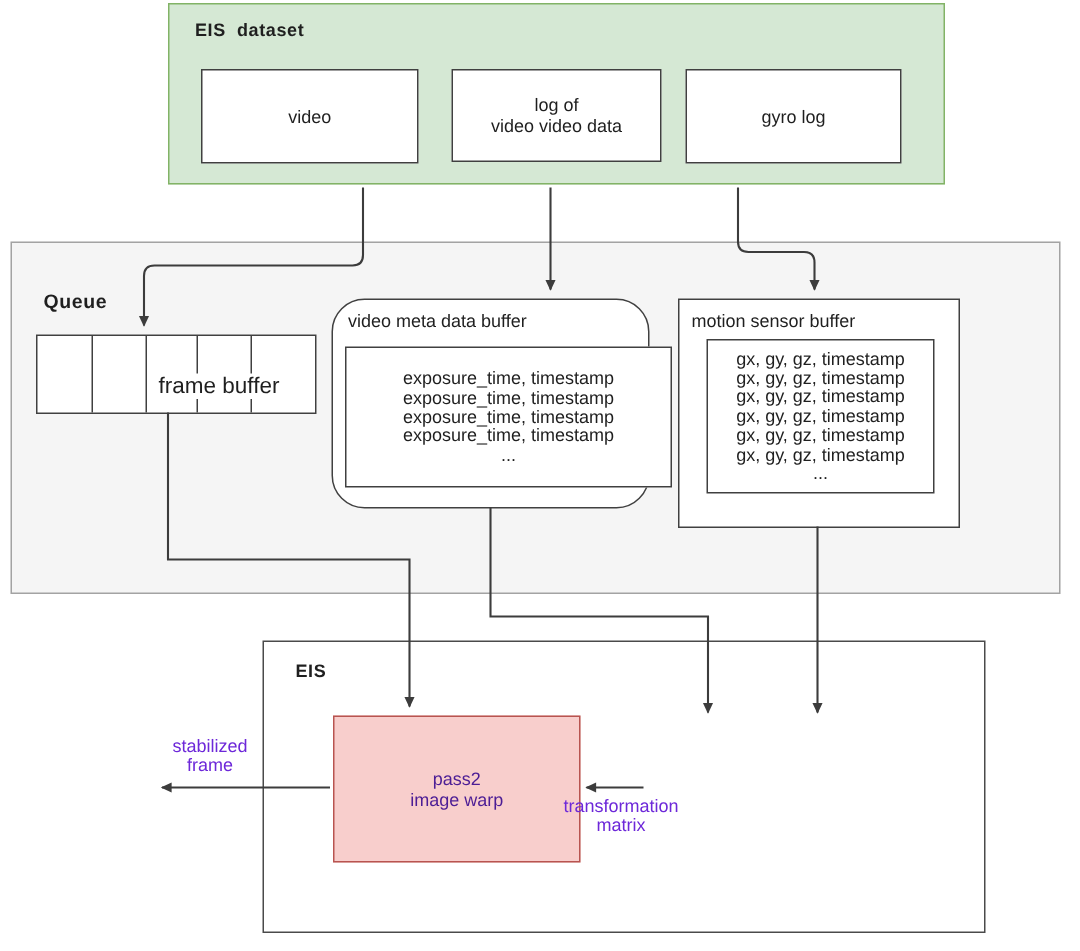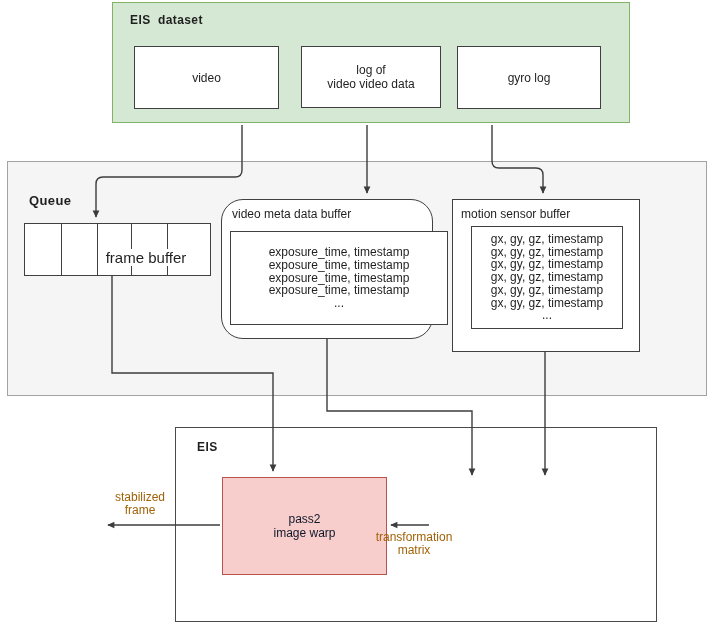--- a/index.html
+++ b/index.html
@@ -41,28 +41,28 @@
   .fb-divider { position:absolute; top:0; bottom:0; width:0; border-left:1px solid #404040; }
   .fb-label {
     position:absolute; font-size:15px; background:#ffffff; padding:0 2px; white-space:pre;
     transform:translateX(-50%);
   }
 
   
   .pass {
     position:absolute; box-sizing:border-box; border:1px solid;
     display:flex; flex-direction:column; align-items:center; justify-content:center;
-    font-size:12px; line-height:14px; text-align:center; color:#0f172a;
+    font-size:12px; line-height:14px; text-align:center; color:#4c1d95;
   }
   .pass div { white-space:pre; }
 
   
   .edge-label {
     position:absolute; font-size:12px; line-height:13px; text-align:center;
-    color:#a16207; z-index:3;
+    color:#6d28d9; z-index:3;
   }
   .edge-label div { white-space:pre; }
 
   svg.edges { position:absolute; left:0; top:0; z-index:2; pointer-events:none; }
   svg.edges path.wire { stroke:#3c3c3c; stroke-width:1.4; fill:none; }
 </style>
 </head>
 <body>
 
 <div class="canvas">

